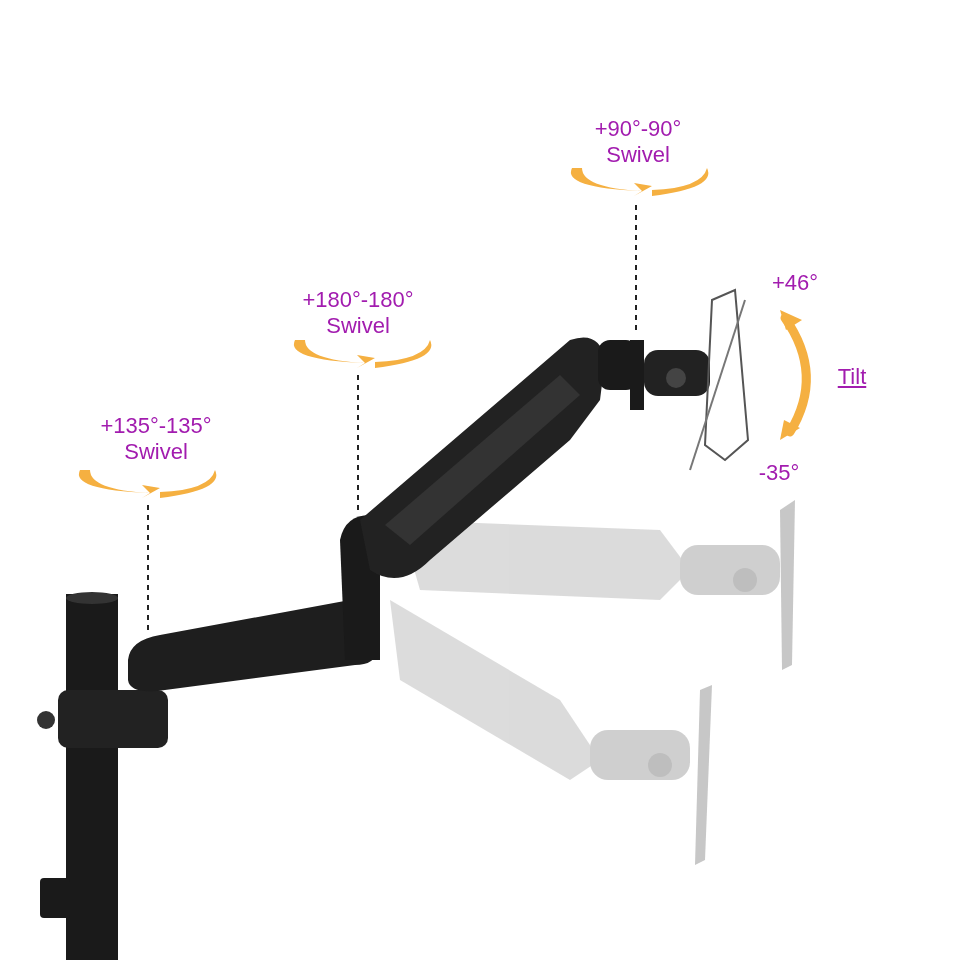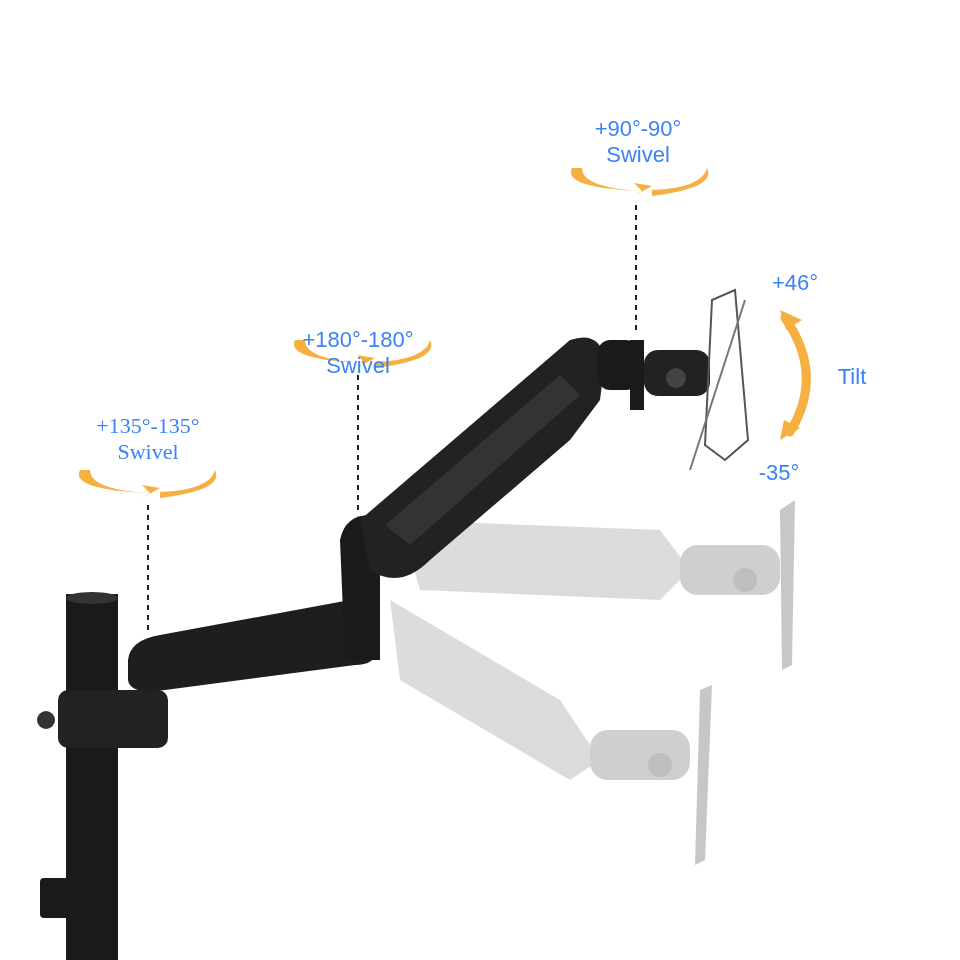--- a/index.html
+++ b/index.html
@@ -1,17 +1,17 @@
 <!DOCTYPE html>
 <html><head>
 <meta charset="utf-8">
 <style>
   html,body{margin:0;padding:0;background:#fff;}
   body{width:960px;height:960px;position:relative;overflow:hidden;font-family:"Liberation Sans",sans-serif;color:#111;}
-  .label{position:absolute;text-align:center;font-size:22px;line-height:26px;color:#3b82f6;}
+  .label{position:absolute;text-align:center;font-size:22px;line-height:26px;color:#a21caf;}
   .label span{display:block;}
   svg{position:absolute;left:0;top:0;}
 </style>
 </head>
 <body>
 
 <svg width="960" height="960" viewBox="0 0 960 960">
 
   <g opacity="0.55">
     <path d="M390 600 L560 700 L600 760 L570 780 L400 680 Z" fill="#bfbfbf"></path>
@@ -72,30 +72,30 @@
     <path d="M652 190 Q702 188 707 168 Q717 188 652 196 Z"></path>
   </g>
 
   <g>
     <path d="M785 318 Q825 375 790 432" fill="none" stroke="#F5B041" stroke-width="9" stroke-linecap="round"></path>
     <path d="M780 310 L802 320 L786 330 Z" fill="#F5B041"></path>
     <path d="M780 440 L800 428 L784 420 Z" fill="#F5B041"></path>
   </g>
 </svg>
 
-<div class="label" style="left:68px;top:413px;width:160px;font-family:Liberation Serif, serif;">
+<div class="label" style="left:76px;top:413px;width:160px;">
   <span>+135°-135°</span>
   <span>Swivel</span>
 </div>
 
-<div class="label" style="left:278px;top:287px;width:160px;margin-top:40px;">
+<div class="label" style="left:278px;top:287px;width:160px;">
   <span>+180°-180°</span>
   <span>Swivel</span>
 </div>
 
 <div class="label" style="left:558px;top:116px;width:160px;">
   <span>+90°-90°</span>
   <span>Swivel</span>
 </div>
 
 <div class="label" style="left:760px;top:270px;width:70px;">+46°</div>
-<div class="label" style="left:822px;top:364px;width:60px;">Tilt</div>
+<div class="label" style="left:822px;top:364px;width:60px;text-decoration:underline;">Tilt</div>
 <div class="label" style="left:744px;top:460px;width:70px;">-35°</div>
 
 </body></html>

